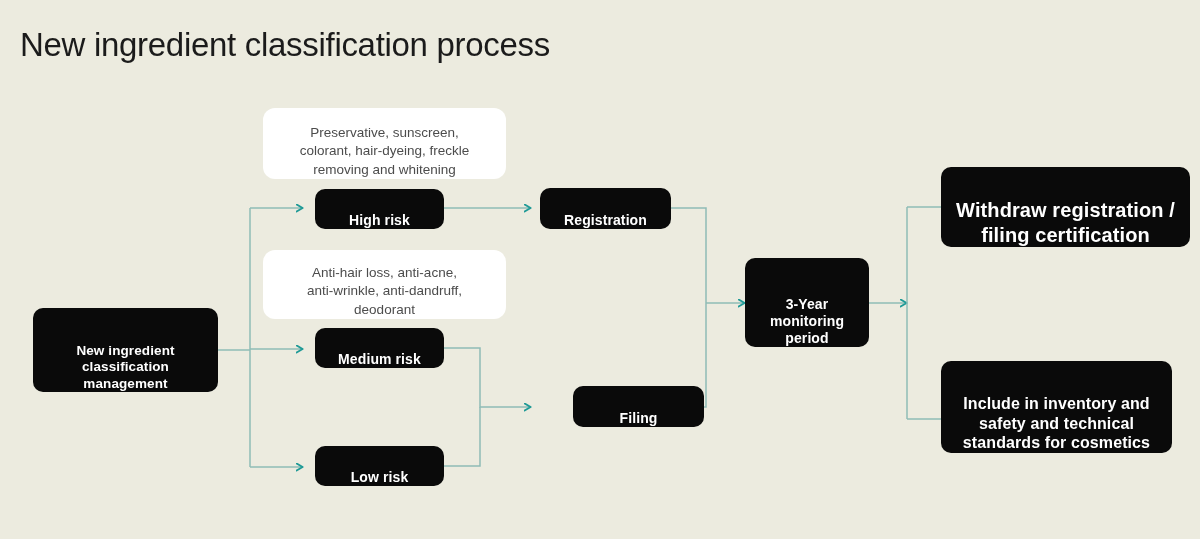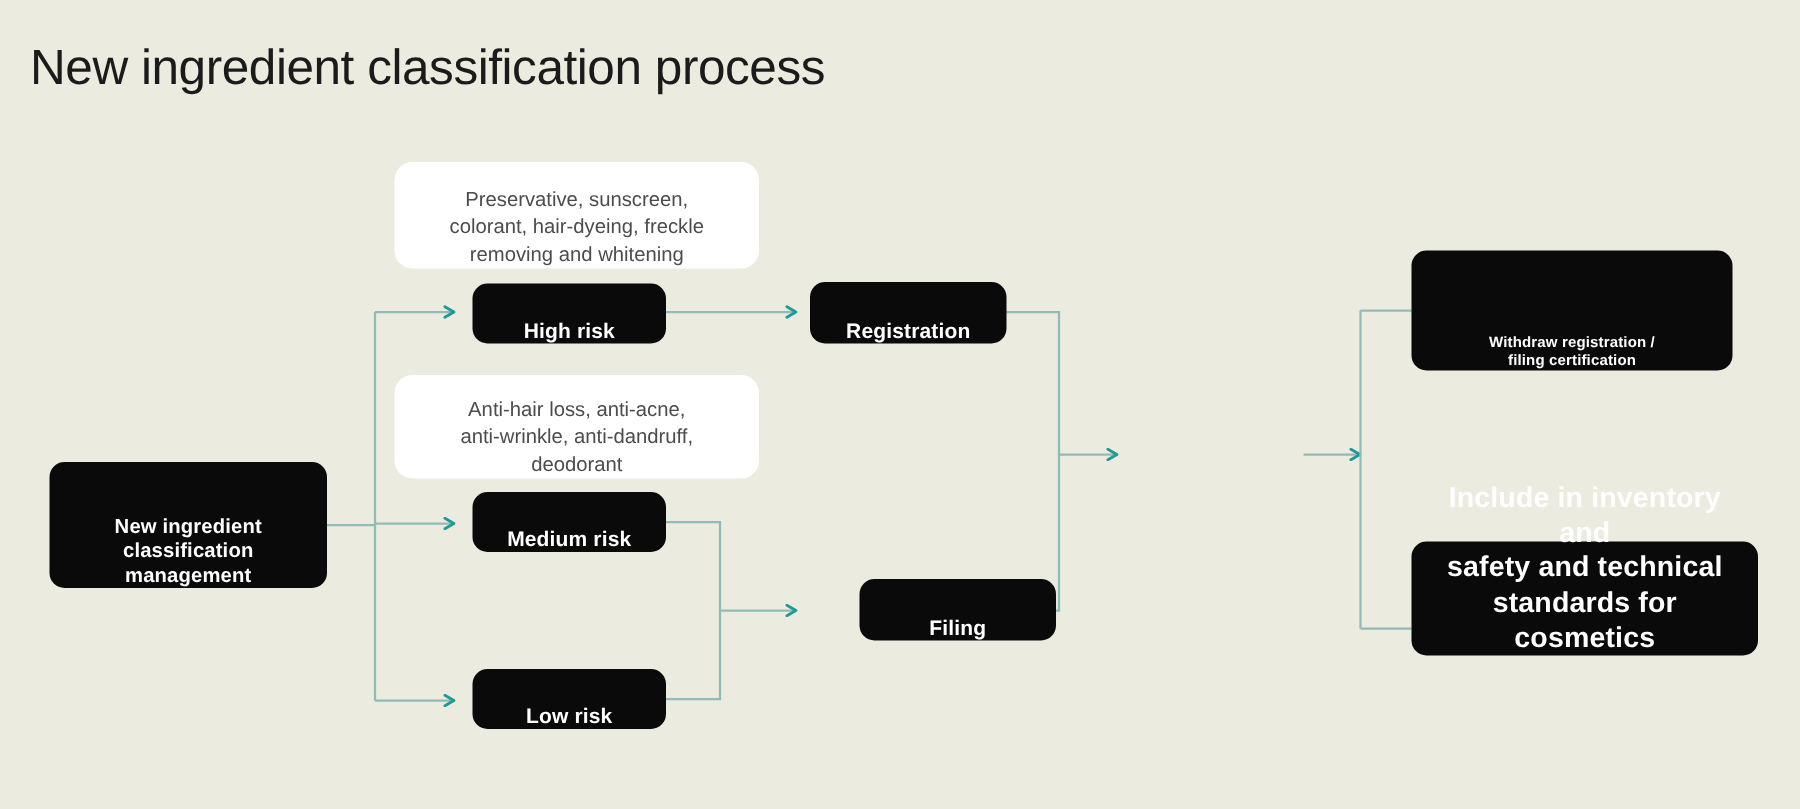--- a/index.html
+++ b/index.html
@@ -151,25 +151,30 @@
   </div>
 
   <div class="node dark" style="left:540px; top:188px; width:131px; height:41px; font-size:14px;">
     <span class="lbl">Registration</span>
   </div>
 
   <div class="node dark" style="left:540px; top:386px; width:131px; height:41px; font-size:14px;margin-left:33px;">
     <span class="lbl">Filing</span>
   </div>
 
+  <div class="node dark" style="left:745px; top:258px; width:124px; height:89px; font-size:14px;">
+    <span class="lbl">3-Year
+monitoring
+period</span>
+  </div>
 
-  <div class="node dark" style="left:941px; top:167px; width:214px; height:80px; font-size:10px;">
+  <div class="node dark" style="left:941px; top:167px; width:249px; height:80px; font-size:20px;">
     <span class="lbl">Withdraw registration /
 filing certification</span>
   </div>
 
-  <div class="node dark" style="left:941px; top:361px; width:231px; height:76px; font-size:19px;">
+  <div class="node dark" style="left:941px; top:361px; width:231px; height:92px; font-size:16px;">
     <span class="lbl">Include in inventory and
 safety and technical
 standards for cosmetics</span>
   </div>
 
 </div>
 
 </body></html>

